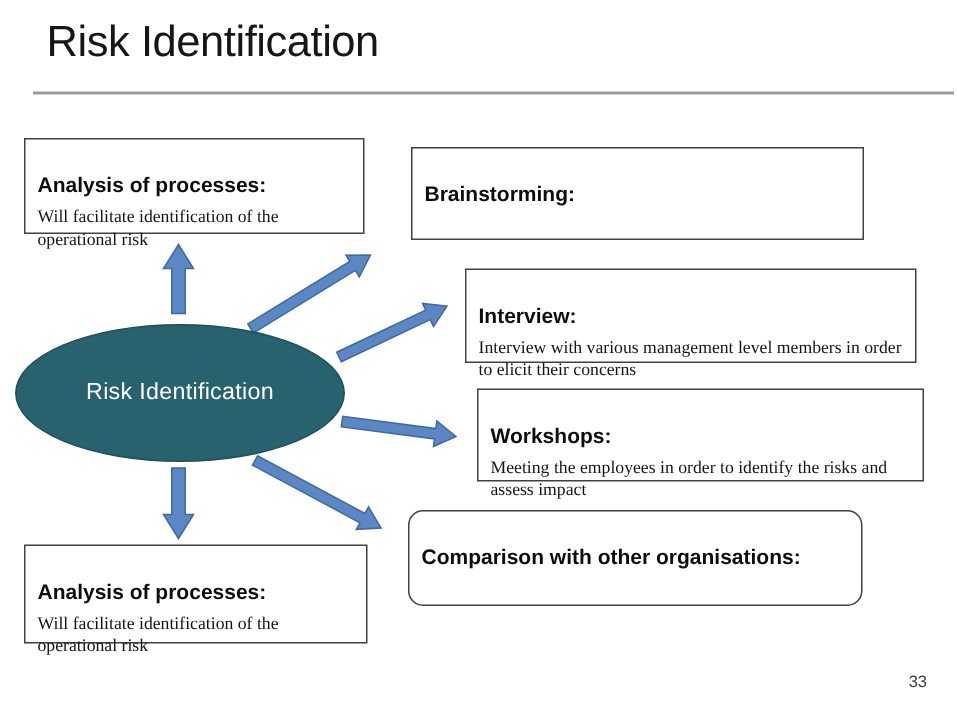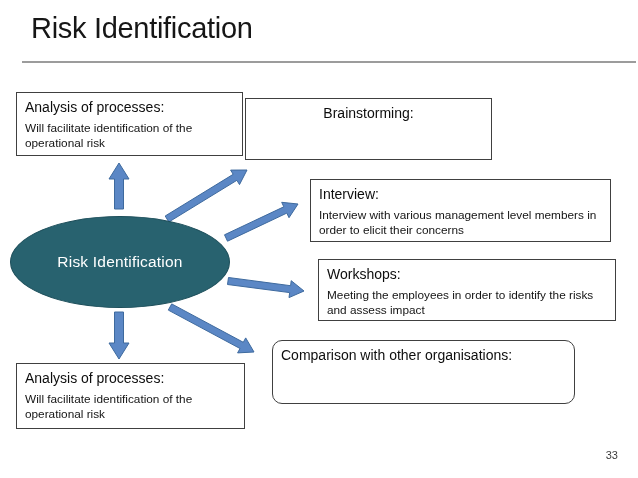--- a/index.html
+++ b/index.html
@@ -27,25 +27,25 @@
     box-sizing:border-box;
   }
   .ellipse-label{
     font-size:15.5px;color:#ffffff;letter-spacing:0.2px;
   }
   .box{
     position:absolute;background:#ffffff;border:1.4px solid #404040;
     box-sizing:border-box;padding:6px 8px 4px 8px;
   }
   .box-heading{
-    font-size:14px;font-weight:normal;color:#0d0d0d;
-    margin:0 0 4px 0;white-space:nowrap;line-height:1.25;
+    font-size:14px;font-weight:bold;color:#0d0d0d;
+    margin:16px 0 4px 0;white-space:nowrap;line-height:1.25;
   }
   .box-body{
-    font-size:11.8px;color:#141414;line-height:1.3;
+    font-size:11.8px;color:#141414;line-height:1.3;font-family:Liberation Serif, serif;
   }
   .page-number{
     position:absolute;top:449px;right:20px;
     font-size:11px;color:#3d3d3d;
   }
 </style>
 </head>
 <body>
 
 <div class="slide">
@@ -64,21 +64,21 @@
 
   <div class="ellipse" id="center-ellipse" style="background: rgb(40, 98, 111);">
     <span class="ellipse-label" style="color: rgb(255, 255, 255);">Risk Identification</span>
   </div>
 
   <div class="box" style="left:16px;top:92px;width:227px;height:64px;">
     <div class="box-heading">Analysis of processes:</div>
     <div class="box-body">Will facilitate identification of the operational risk</div>
   </div>
 
-  <div class="box" style="left:245px;top:98px;width:247px;height:62px;text-align:center;">
+  <div class="box" style="left:274px;top:98px;width:302px;height:62px;">
     <div class="box-heading">Brainstorming:</div>
   </div>
 
   <div class="box" style="left:318px;top:259px;width:298px;height:62px;">
     <div class="box-heading">Workshops:</div>
     <div class="box-body">Meeting the employees in order to identify the risks and assess impact</div>
   </div>
 
   <div class="box" style="left:310px;top:179px;width:301px;height:63px;">
     <div class="box-heading">Interview:</div>

